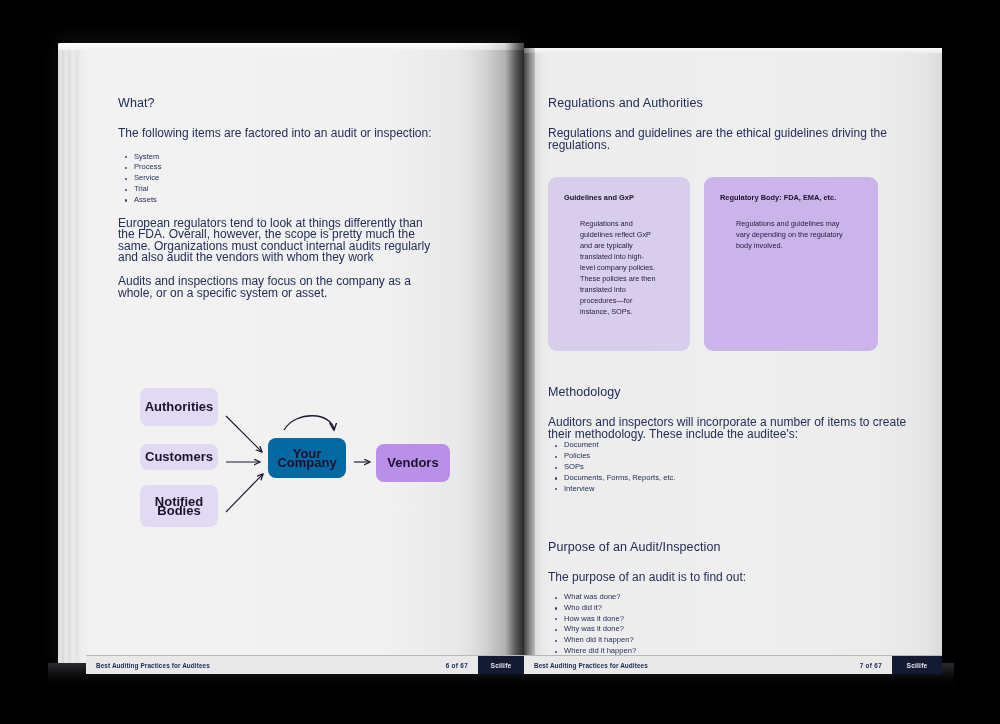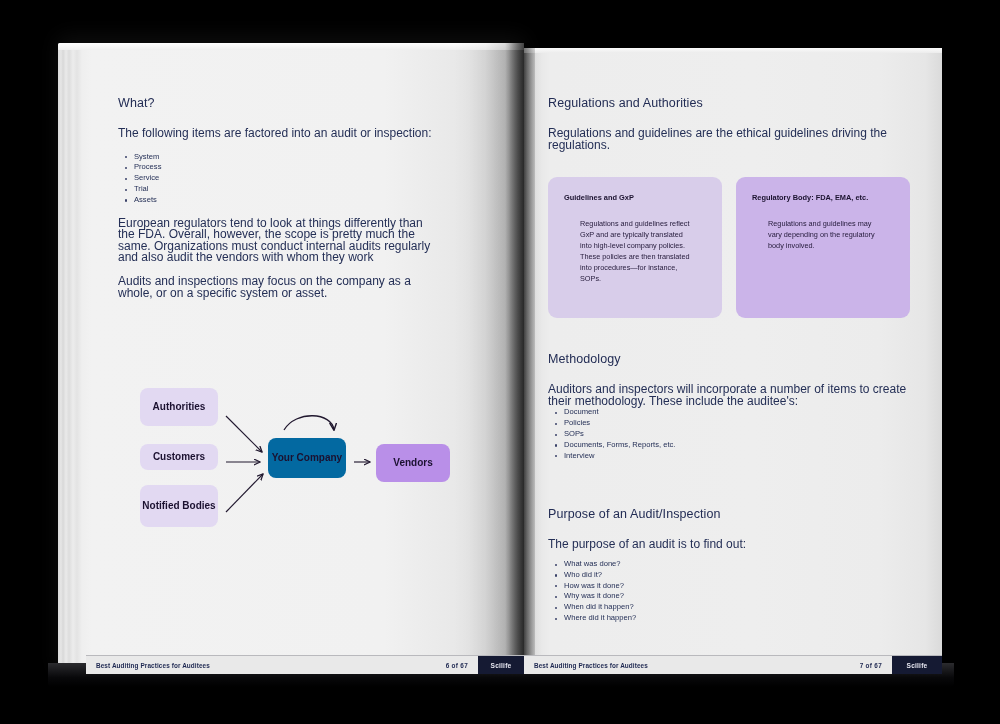--- a/index.html
+++ b/index.html
@@ -90,32 +90,32 @@
   }
   .gap-lg{height:34px;}
 
   
   .cards{display:flex;gap:14px;margin:0 0 0 0;}
   .card{
     border-radius:9px;padding:16px 16px 18px 16px;box-sizing:border-box;
     position:relative;overflow:hidden;
   }
   .card .grain{opacity:.35;}
-  #card-1{width:174px;min-height:104px;background:#d8cdea;}
+  #card-1{width:142px;min-height:104px;background:#d8cdea;}
   #card-2{width:174px;min-height:104px;background:#cbb4e9;}
   .card-title{font-size:7.4px;font-weight:700;color:#1c1330;margin:0 0 11px 0;position:relative;}
   .card-text{font-size:7.3px;line-height:11px;color:#241a3a;margin:16px;position:relative;}
 
   
   #diagram{position:absolute;left:118px;top:372px;width:350px;height:168px;}
   .node{
     position:absolute;border-radius:8px;display:flex;align-items:center;justify-content:center;
     text-align:center;font-weight:700;color:#1b1130;overflow:hidden;
   }
-  .node .lbl{position:relative;font-size:10px;line-height:9.4px;}
+  .node .lbl{position:relative;font-size:13px;line-height:9.4px;}
   .node .grain{opacity:.3;}
   #n-auth{left:22px;top:16px;width:78px;height:38px;background:#e2d9f2;}
   #n-cust{left:22px;top:72px;width:78px;height:26px;background:#e2d9f2;}
   #n-noti{left:22px;top:113px;width:78px;height:42px;background:#e2d9f2;}
   #n-comp{left:150px;top:66px;width:78px;height:40px;background:#0369a1;}
   #n-vend{left:258px;top:72px;width:74px;height:38px;background:#b98fe8;border-radius:8px;}
   #arrows{position:absolute;left:0;top:0;width:350px;height:168px;pointer-events:none;}
 
   
   .footer{

